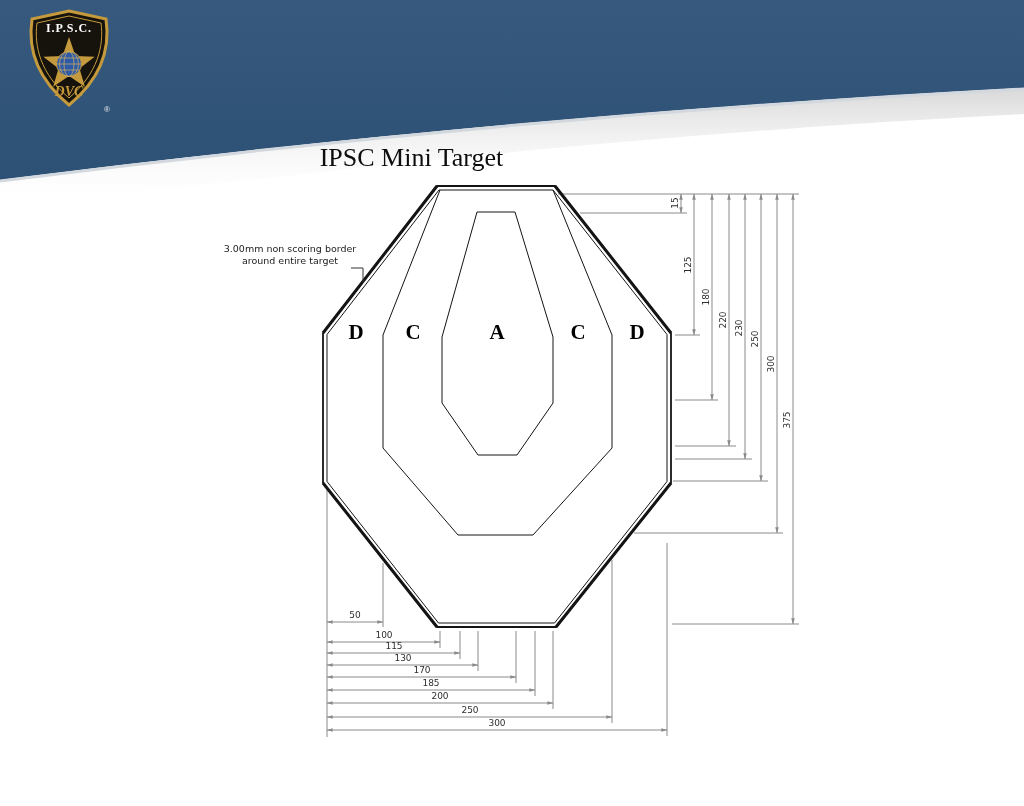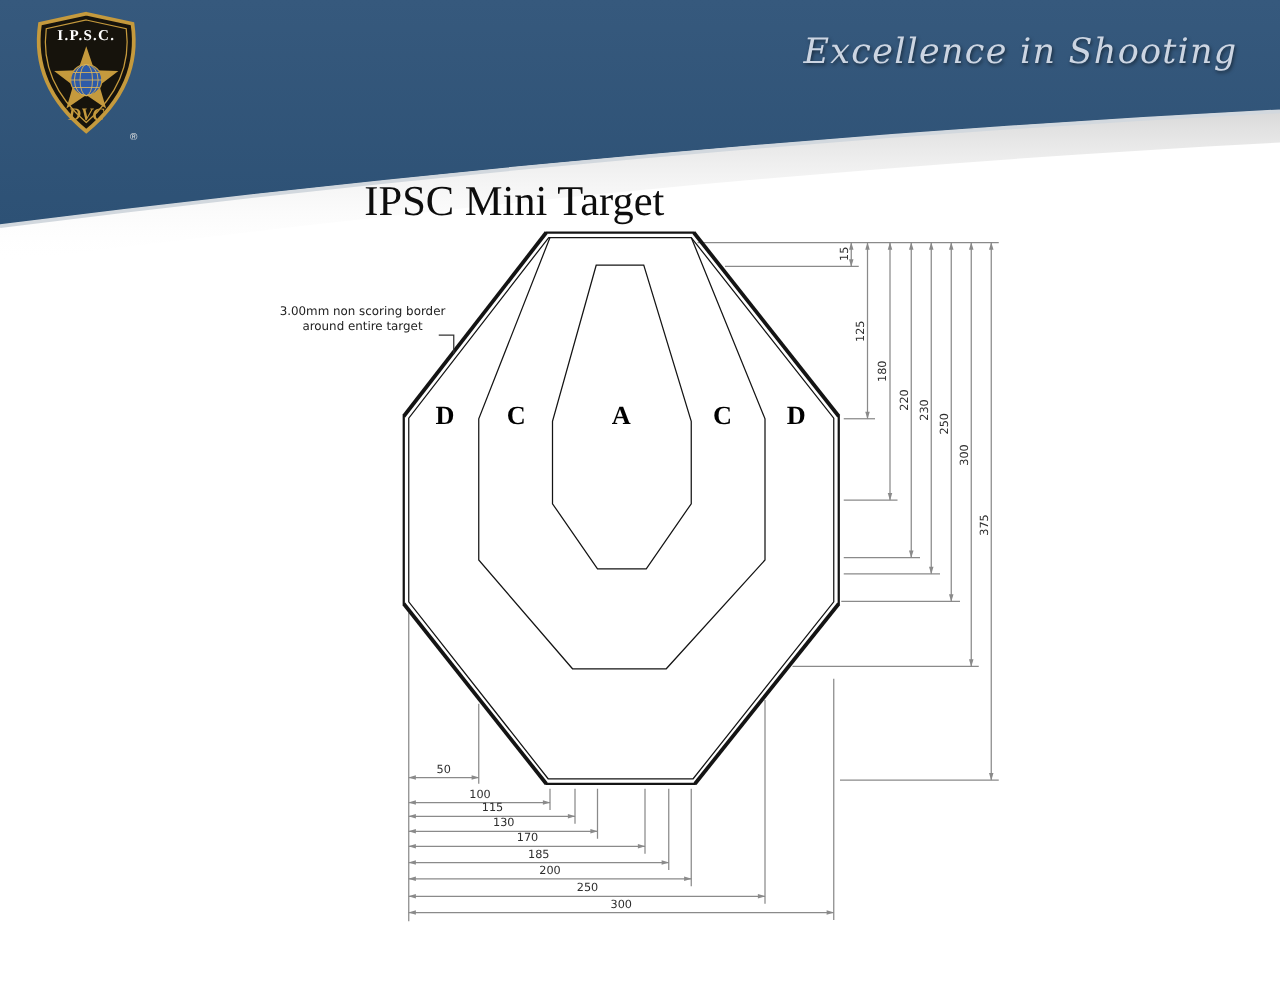--- a/index.html
+++ b/index.html
@@ -9,21 +9,21 @@
   #header{position:absolute;left:0;top:0;width:1024px;height:230px;}
   #header svg{position:absolute;left:0;top:0;}
   #org-name{position:absolute;left:116px;top:22px;color:#ffffff;
             font-family:"Liberation Serif",serif;font-size:15px;line-height:15.5px;
             letter-spacing:1.6px;text-shadow:1px 1px 2px rgba(0,0,0,.55);}
   #tagline{position:absolute;right:34px;top:24px;color:#ccd5e2;
            font-family:"DejaVu Serif",serif;font-style:italic;font-size:28px;
            letter-spacing:1px;text-shadow:1px 2px 3px rgba(0,0,0,.5);}
   
   #page-title{position:absolute;left:0;top:143px;width:823px;text-align:center;
-              font-family:"Liberation Serif",serif;font-size:34px;color:#0d0d0d;}
+              font-family:"Liberation Serif",serif;font-size:26px;color:#0d0d0d;}
   
   #drawing{position:absolute;left:0;top:0;width:1024px;height:806px;}
   .tline{stroke:#141414;fill:none;}
   .dline{stroke:#8a8a8a;fill:none;stroke-width:1;}
   .dimtxt{font-family:"DejaVu Sans",sans-serif;font-size:9px;fill:#2e2e2e;}
   .zonetxt{font-family:"Liberation Serif",serif;font-weight:bold;font-size:21px;fill:#000;}
   .anntxt{font-family:"DejaVu Sans",sans-serif;font-size:9.5px;fill:#222;}
   .logotxt{font-family:"Liberation Serif",serif;fill:#fff;}
 </style>
 </head>
@@ -59,21 +59,20 @@
           <line x1="28.5" y1="54" x2="53.5" y2="54"></line>
           <line x1="30.5" y1="48" x2="51.5" y2="48"></line>
           <line x1="30.5" y1="60" x2="51.5" y2="60"></line>
         </g>
         <text x="41" y="86" text-anchor="middle" fill="#c59a3d" font-size="14" font-family="Liberation Serif, serif" font-style="italic" font-weight="bold">DVC</text>
         <text x="76" y="102" fill="#e6e6e6" font-size="8">®</text>
       </g>
     </svg>
 
 
-    <div id="tagline">Excellence in Shooting</div>
   </div>
 
   <div id="page-title">IPSC Mini Target</div>
 
   <svg id="drawing" viewBox="0 0 1024 806">
     <defs>
       <marker id="arr" viewBox="0 0 10 10" refX="9.5" refY="5" markerWidth="9" markerHeight="6" orient="auto-start-reverse">
         <path d="M0,2 L10,5 L0,8 Z" fill="#8a8a8a"></path>
       </marker>
     </defs>

